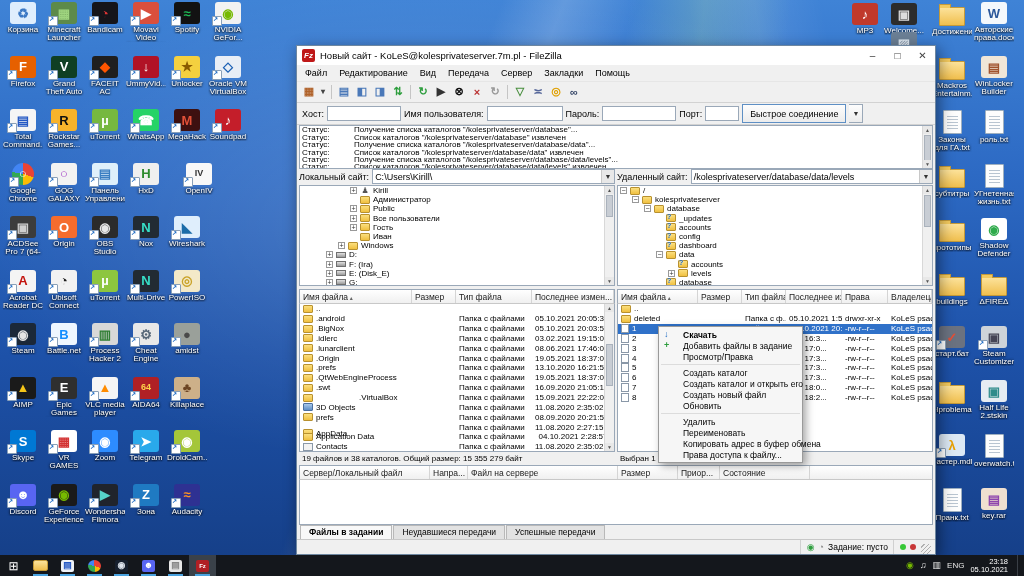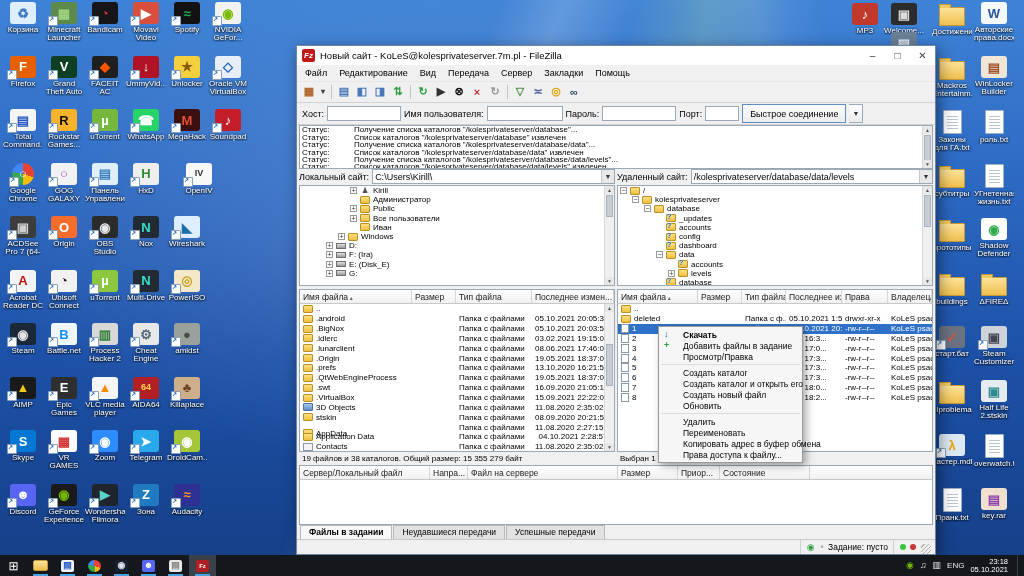--- a/index.html
+++ b/index.html
@@ -745,20 +745,26 @@
               <span>Public</span>
             </div>
             <div class="trow">
               <span class="tsp" style="width: 50px;"></span>
               <span class="exp">+</span>
               <span class="mico folder"></span>
               <span>Все пользователи</span>
             </div>
             <div class="trow">
               <span class="tsp" style="width: 50px;"></span>
+              <span class="exp">+</span>
+              <span class="mico folder"></span>
+              <span>Гость</span>
+            </div>
+            <div class="trow">
+              <span class="tsp" style="width: 50px;"></span>
               <span class="tsp" style="width: 10px;"></span>
               <span class="mico folder"></span>
               <span>Иван</span>
             </div>
             <div class="trow">
               <span class="tsp" style="width: 38px;"></span>
               <span class="exp">+</span>
               <span class="mico folder"></span>
               <span>Windows</span>
             </div>
@@ -929,21 +935,21 @@
                 <span></span>
               </span>
               <span class="lvc" style="width: 76px;">
                 <span>Папка с файлами</span>
               </span>
               <span class="lvc" style="width: 82px;">
                 <span>16.09.2020 21:05:12</span>
               </span>
             </div>
             <div class="lvrow">
-              <span class="lvc" style="width: 112px;">
+              <span class="lvc" style="width: 112px; gap: 43px;">
                 <span class="mico folder"></span>
                 <span>.VirtualBox</span>
               </span>
               <span class="lvc r" style="width: 44px;">
                 <span></span>
               </span>
               <span class="lvc" style="width: 76px;">
                 <span>Папка с файлами</span>
               </span>
               <span class="lvc" style="width: 82px;">
@@ -961,21 +967,21 @@
               <span class="lvc" style="width: 76px;">
                 <span>Папка с файлами</span>
               </span>
               <span class="lvc" style="width: 82px;">
                 <span>11.08.2020 2:35:02</span>
               </span>
             </div>
             <div class="lvrow">
               <span class="lvc" style="width: 112px;">
                 <span class="mico folder"></span>
-                <span>stskin</span>
+                <span>prefs</span>
               </span>
               <span class="lvc r" style="width: 44px;">
                 <span></span>
               </span>
               <span class="lvc" style="width: 76px;">
                 <span>Папка с файлами</span>
               </span>
               <span class="lvc" style="width: 82px;">
                 <span>08.09.2020 20:21:51</span>
               </span>

